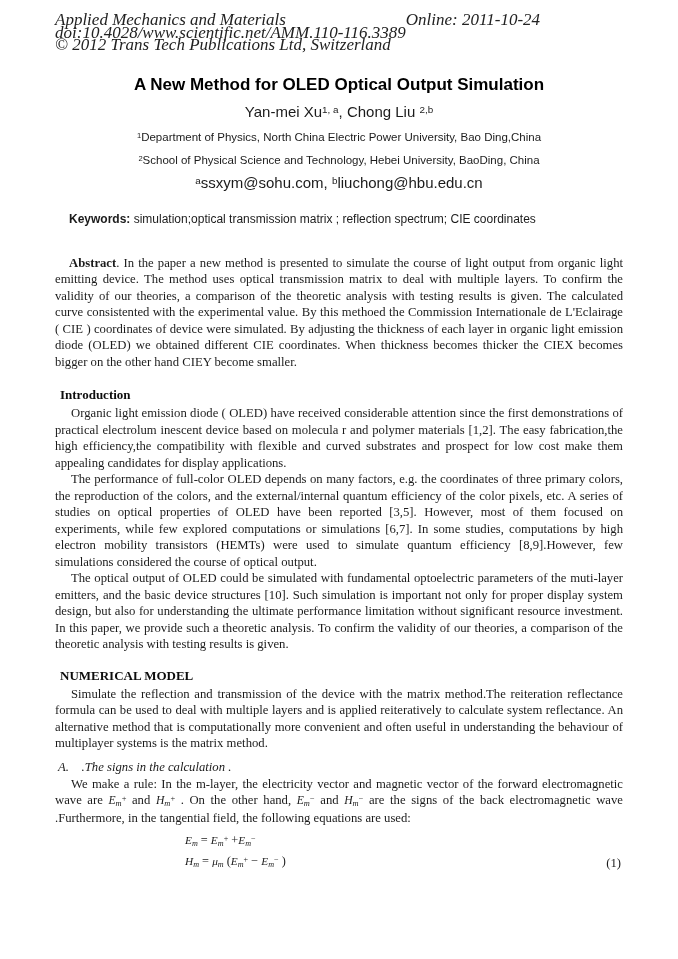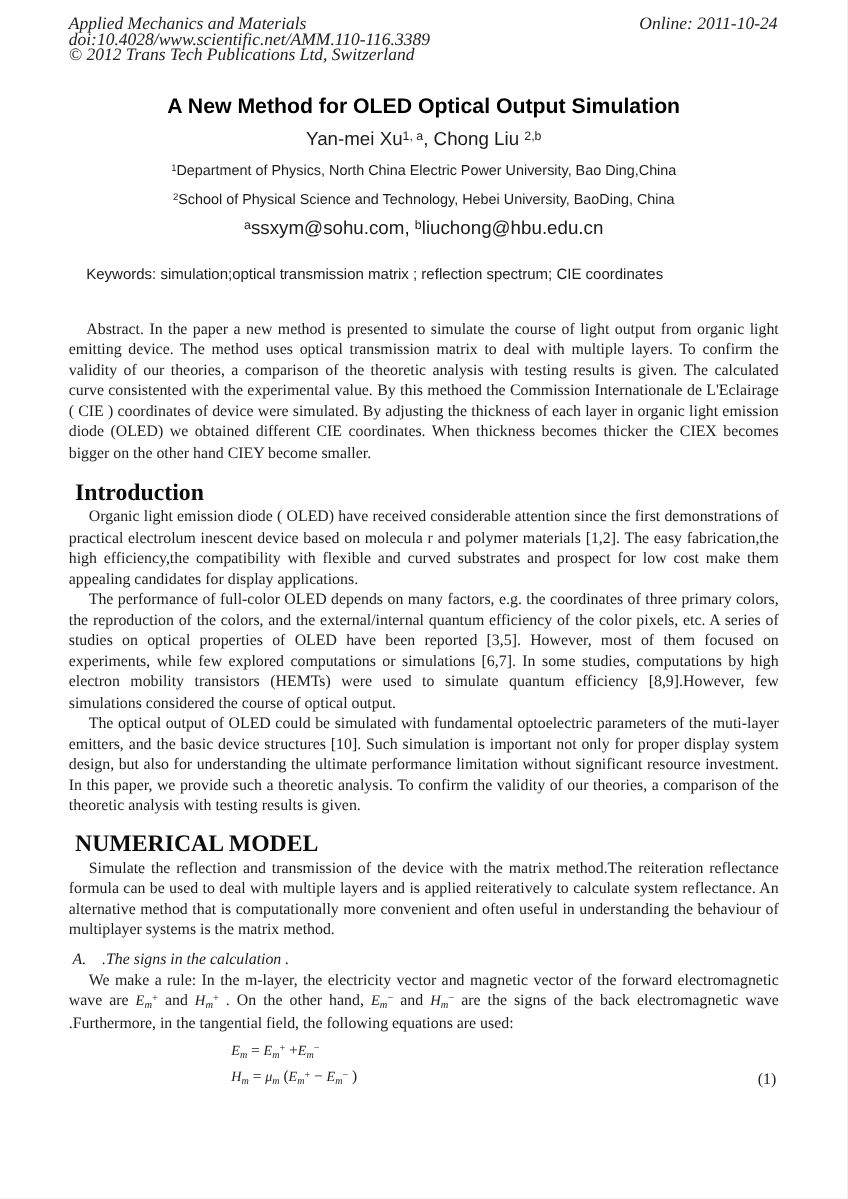--- a/index.html
+++ b/index.html
@@ -4,24 +4,24 @@
 <title>Paper</title>
 <style>
   html,body{margin:0;padding:0;background:#e8e8e8;}
   .page{
     width:678px;height:959px;margin:0 auto;background:#ffffff;
     position:relative;color:#1b1b1b;box-sizing:border-box;overflow:hidden;
     font-family:"Liberation Serif", serif;
   }
   
   .pub-header{
-    display:flex;justify-content:space-between;align-items:flex-start;
+    display:flex;justify-content:flex-start;align-items:flex-start;
     padding:14px 56px 0 55px;
     font-family:"Liberation Serif", serif;font-style:italic;
-    font-size:14px;line-height:12.5px;color:#222;gap:43px;
+    font-size:17px;line-height:12.5px;color:#222;
   }
   .pub-left div{white-space:nowrap;}
   .pub-right{white-space:nowrap;}
   
   .title{
     margin:23px 40px 0 40px;text-align:center;
     font-family:"Liberation Sans", sans-serif;font-weight:bold;
     font-size:17px;line-height:19px;color:#000000;
   }
   .authors{
@@ -44,39 +44,39 @@
   
   .body-p{
     margin:0 55px;width:568px;box-sizing:border-box;
     text-align:justify;
     font-family:"Liberation Serif", serif;font-size:12.7px;line-height:16.5px;
   }
   .abstract{margin-top:29px;}
   .indent{text-indent:16px;}
   h2.sec{
     margin:17px 55px 2px 55px;padding-left:5px;
-    font-family:"Liberation Serif", serif;font-size:19px;line-height:16px;
+    font-family:"Liberation Serif", serif;font-size:13px;line-height:16px;
     font-weight:bold;color:#0d0d0d;
   }
   h2.sec.numerical{margin-top:15px;}
   .subsec{
     margin:7px 55px 1px 55px;padding-left:3px;
     font-family:"Liberation Serif", serif;font-style:italic;
     font-size:12.7px;line-height:16px;white-space:pre;
   }
   
   .eq-block{
     margin:7px 55px 0 55px;width:568px;box-sizing:border-box;
     font-family:"Liberation Serif", serif;font-size:12.3px;
   }
   .eq-line{position:relative;height:21px;padding-left:130px;}
   .eq-number{position:absolute;right:2px;top:2px;font-size:12.7px;}
   
   .seg{}
-  .seg-b{font-weight:normal;padding-left:14px;}
+  .seg-b{font-weight:bold;padding-left:14px;}
   .seg-m{font-style:italic;font-size:0.92em;}
   .seg-sup{font-size:0.66em;position:relative;top:-0.38em;line-height:0;}
   .seg-sub{font-size:0.66em;position:relative;top:0.22em;line-height:0;font-style:italic;}
 </style>
 </head>
 <body>
 
 <div class="page">
 
   <div class="pub-header">

